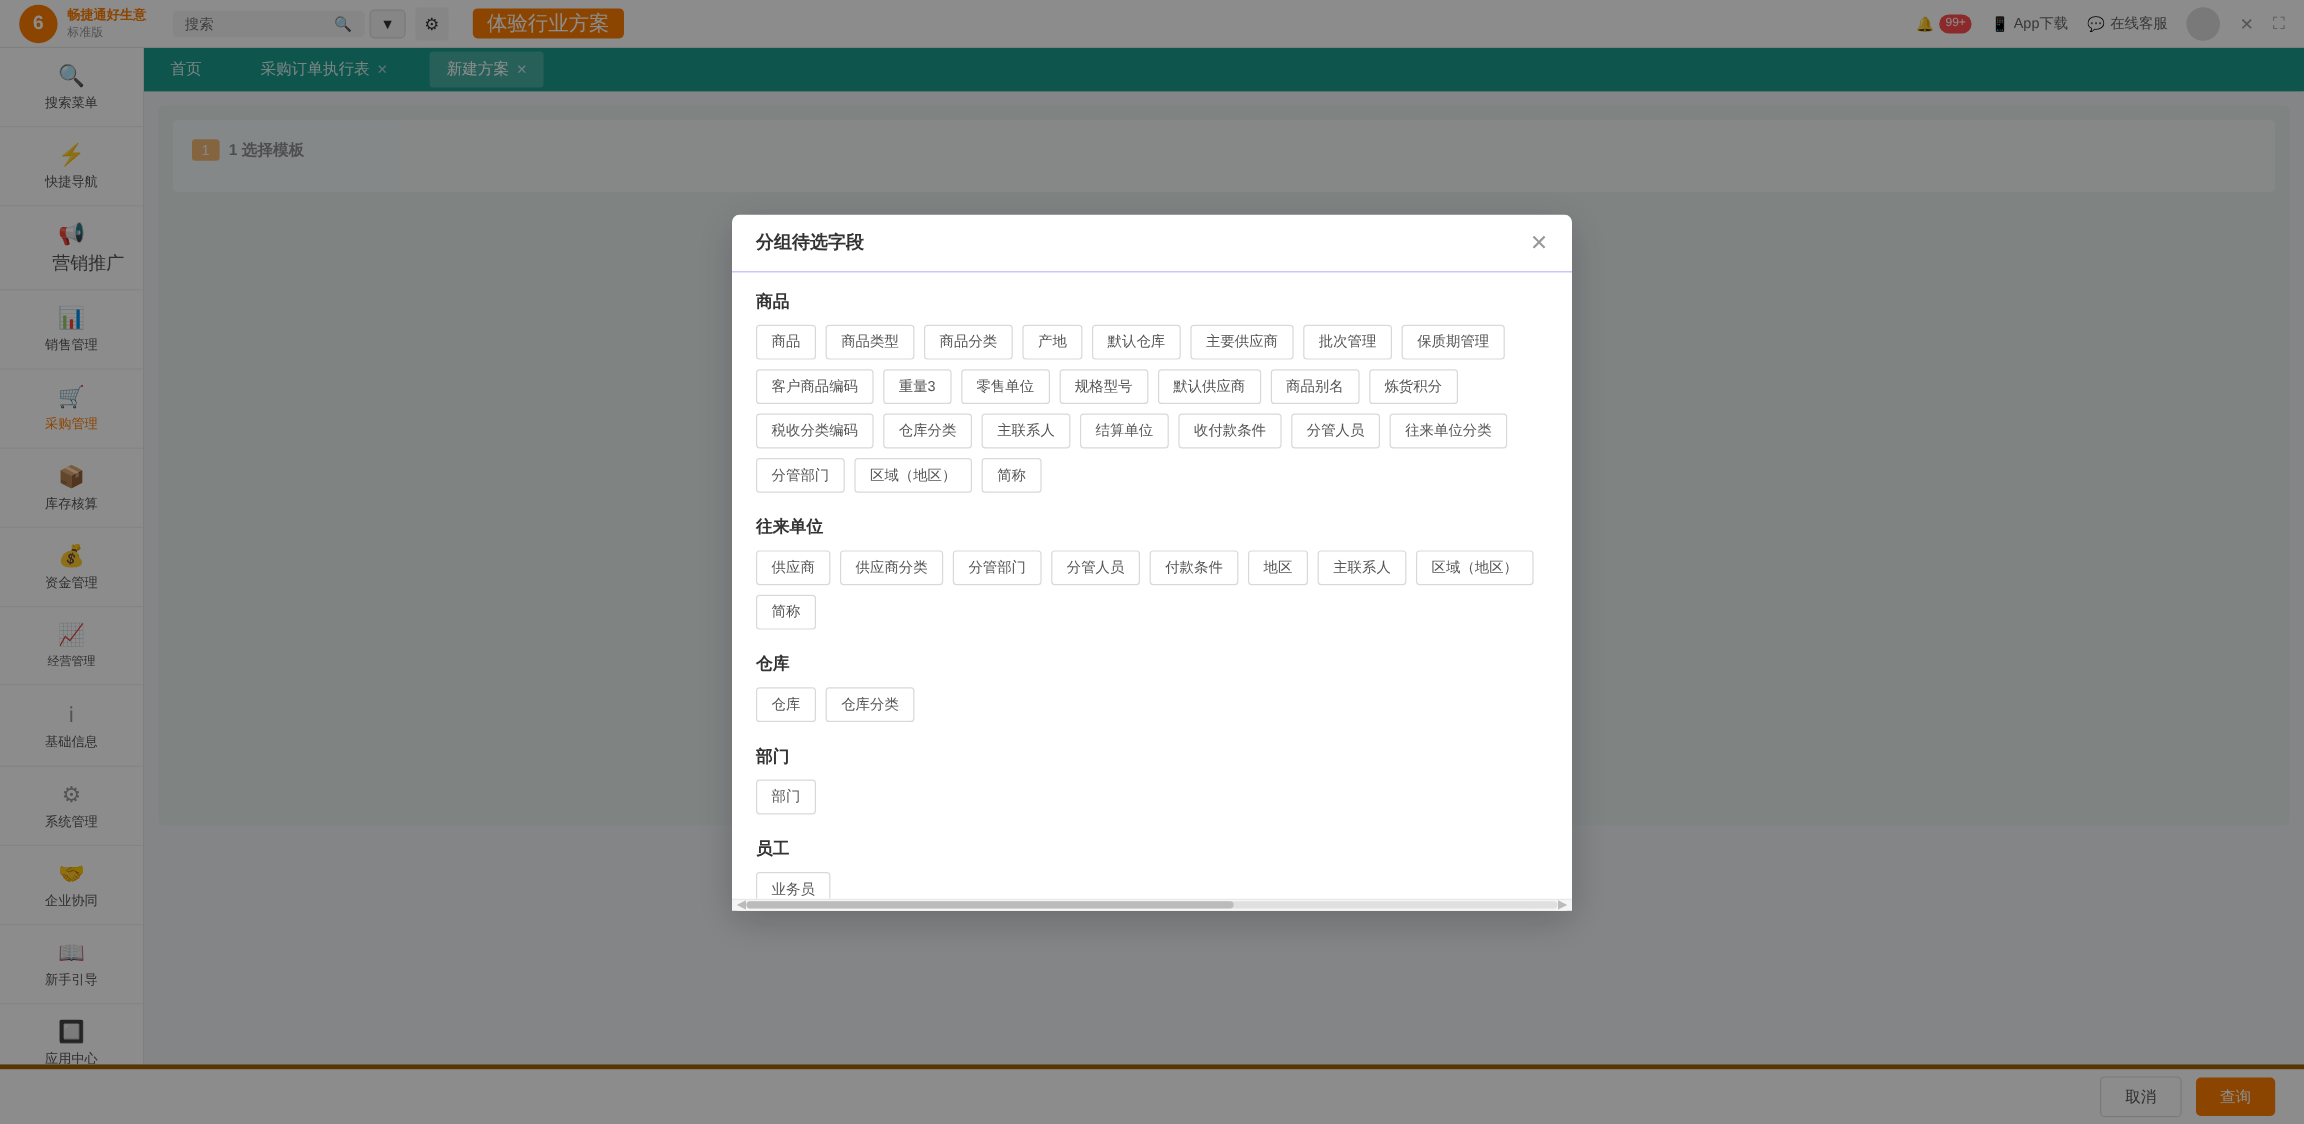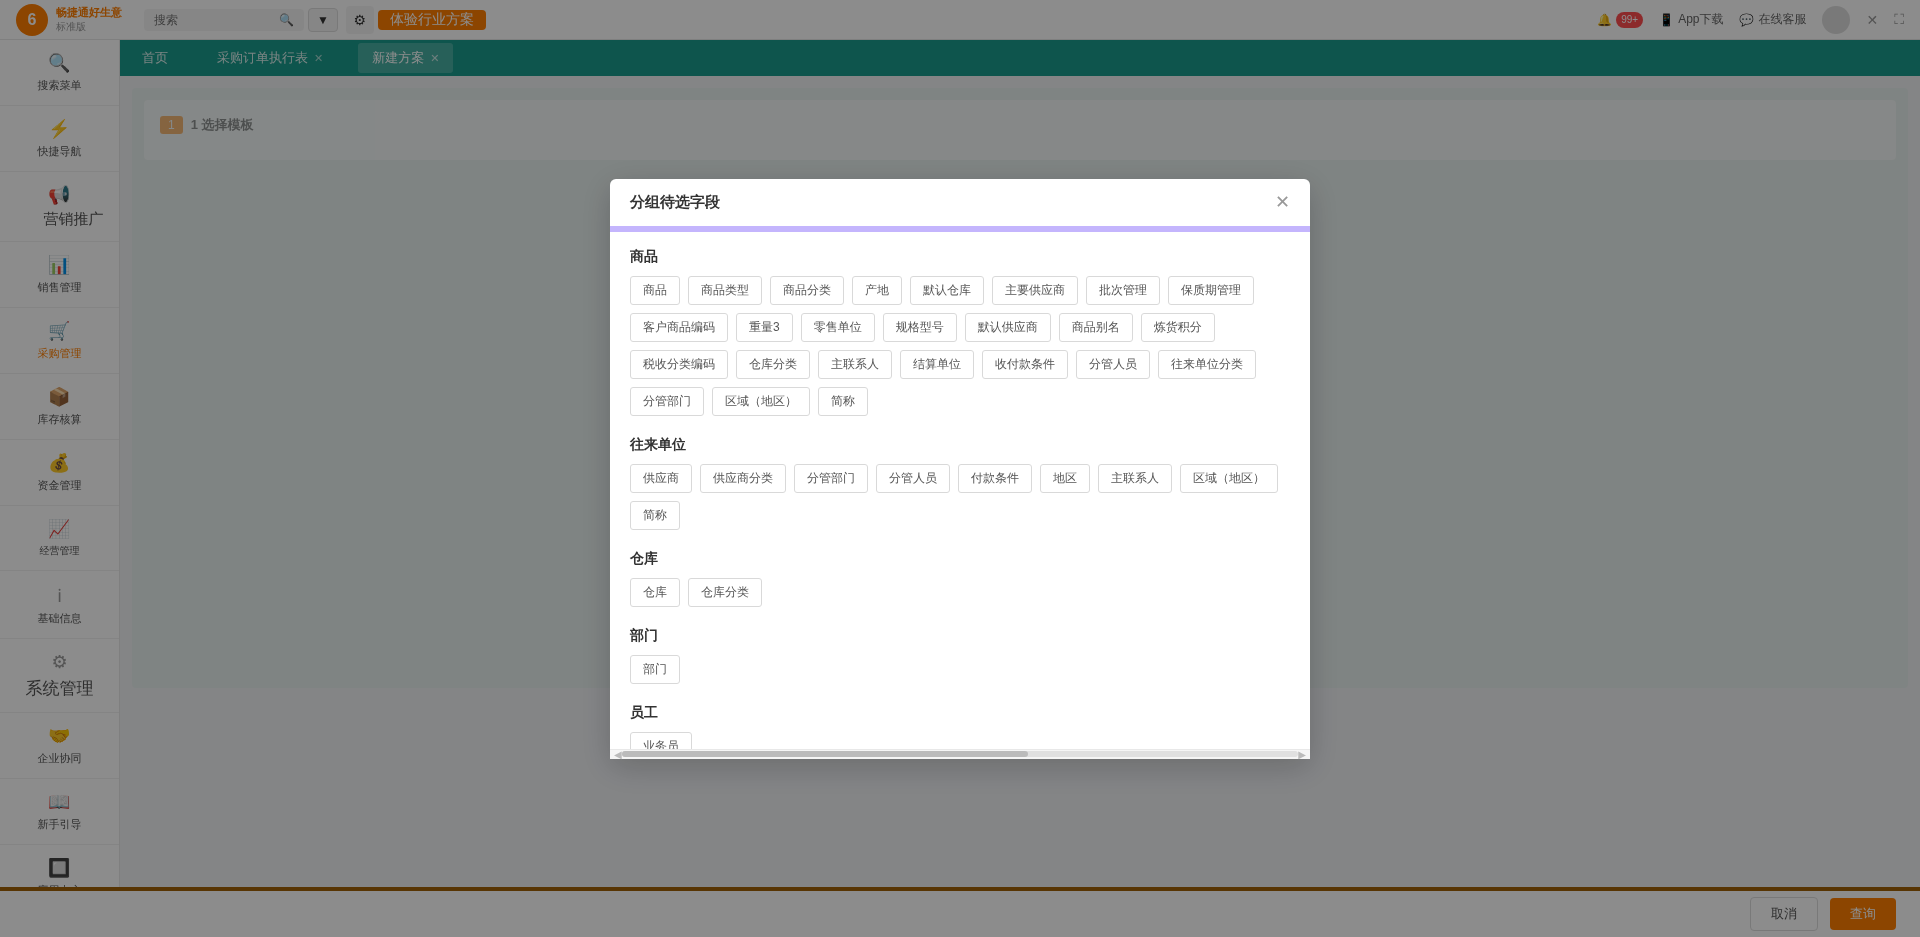--- a/index.html
+++ b/index.html
@@ -52,27 +52,27 @@
     .header-gear {
       margin-left: 8px;
       width: 28px; height: 28px;
       background: #f5f5f5;
       border-radius: 4px;
       display: flex; align-items: center; justify-content: center;
       font-size: 14px;
       cursor: pointer;
     }
     .header-experience-btn {
-      margin-left: 4px;
+      margin-left: 20px;
       background: #ff7e00;
       color: white;
       border: none;
       border-radius: 4px;
       padding: 1px 12px;
-      font-size: 14px;
+      font-size: 17px;
       cursor: pointer;
     }
     .header-right {
       margin-left: auto;
       display: flex; align-items: center; gap: 16px;
     }
     .header-right-item {
       display: flex; align-items: center; gap: 4px;
       font-size: 12px; color: #666; cursor: pointer;
     }
@@ -238,21 +238,21 @@
       max-height: 580px;
       display: flex;
       flex-direction: column;
       box-shadow: 0 8px 32px rgba(0,0,0,0.2);
     }
     .modal-header {
       display: flex;
       align-items: center;
       justify-content: space-between;
       padding: 14px 20px;
-      border-bottom: 6px solid #c4b5fd;
+      border-bottom: 1px solid #c4b5fd;
       flex-shrink: 0;
     }
     .modal-title {
       font-size: 15px;
       font-weight: bold;
       color: #333;
     }
     .modal-close {
       font-size: 18px;
       color: #999;
@@ -396,21 +396,21 @@
       <div class="sidebar-item">
       <span class="s-icon">📈</span>
       <span style="font-size:10px;">经营管理</span>
     </div>
       <div class="sidebar-item">
       <span class="s-icon">ℹ</span>
       <span style="font-size:11px;">基础信息</span>
     </div>
       <div class="sidebar-item">
       <span class="s-icon">⚙</span>
-      <span style="font-size:17px;">系统管理</span>
+      <span style="font-size:11px;">系统管理</span>
     </div>
       <div class="sidebar-item">
       <span class="s-icon">🤝</span>
       <span style="font-size:11px;">企业协同</span>
     </div>
       <div class="sidebar-item">
       <span class="s-icon">📖</span>
       <span style="font-size:11px;">新手引导</span>
     </div>
       <div class="sidebar-item">

